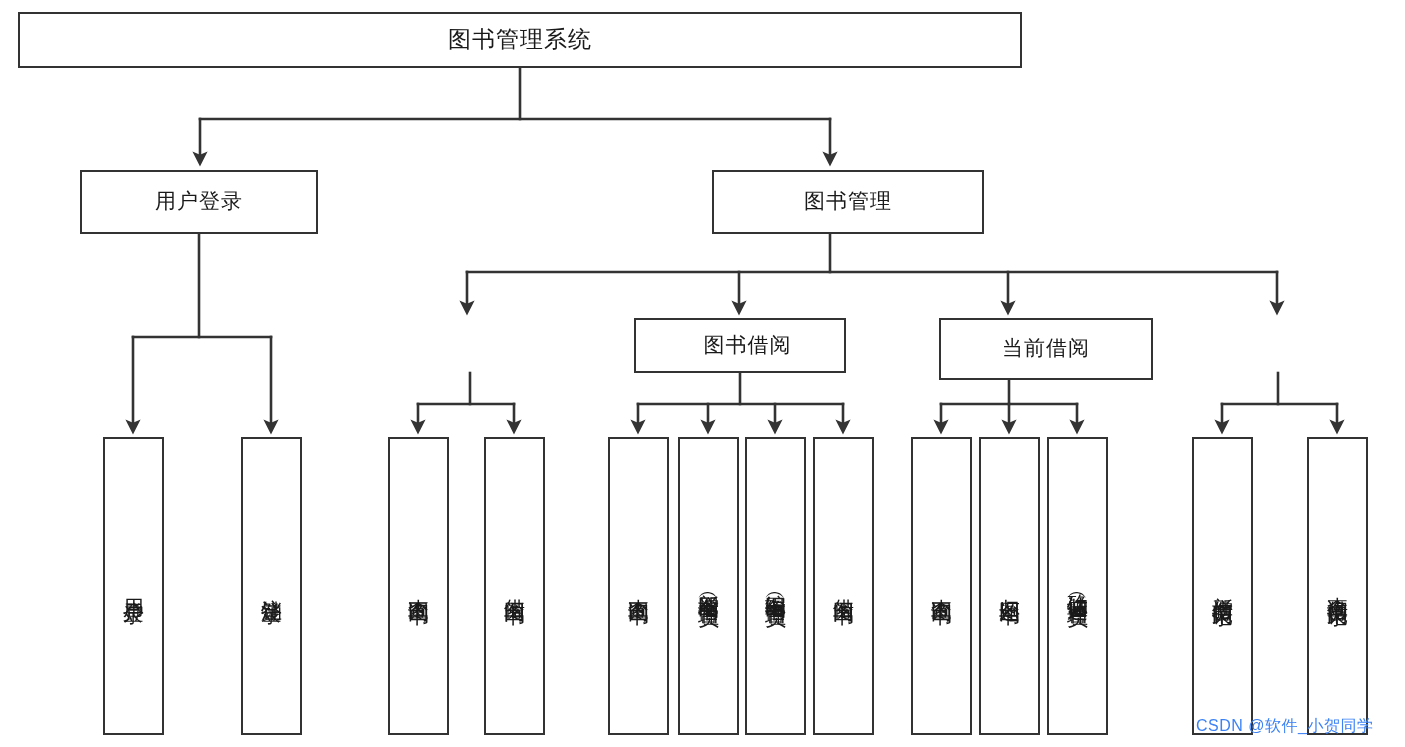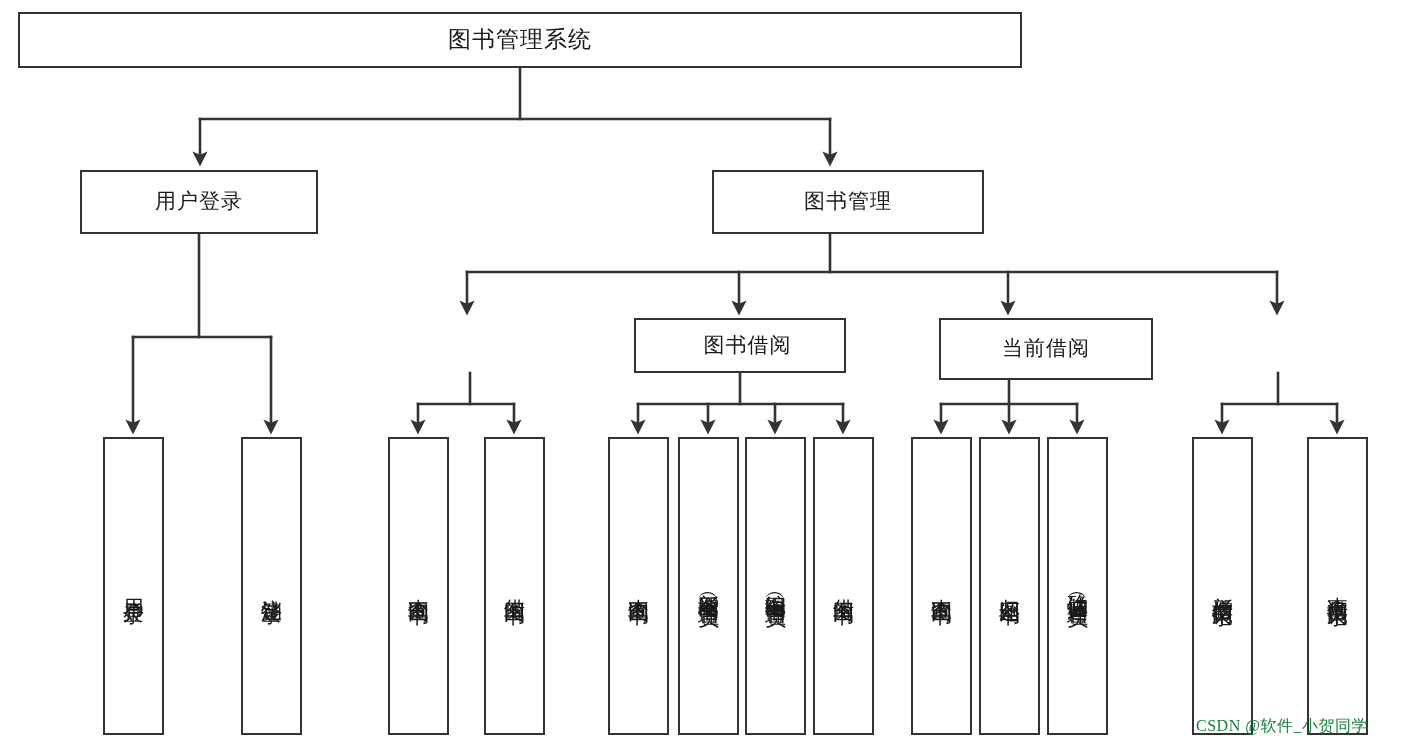--- a/index.html
+++ b/index.html
@@ -54,24 +54,24 @@
     letter-spacing: 2px;
     white-space: nowrap;
     display: block;
   }
   .node.root {
     font-size: 23px;
   }
   .watermark {
     position: absolute;
     font-size: 16px;
-    color: #15803d;
+    color: #3b82f6;
     white-space: nowrap;
     letter-spacing: 0.5px;
-    font-family: Liberation Serif, serif;
+    font-family: Liberation Sans, sans-serif;
   }
 </style>
 </head>
 <body>
 
 <div id="canvas">
 
   <svg id="wires" viewBox="0 0 1405 747" width="1405" height="747" xmlns="http://www.w3.org/2000/svg">
     <defs>
       <marker id="arrow" viewBox="0 0 12 12" refX="6" refY="6" markerWidth="7" markerHeight="7" orient="auto-start-reverse">

